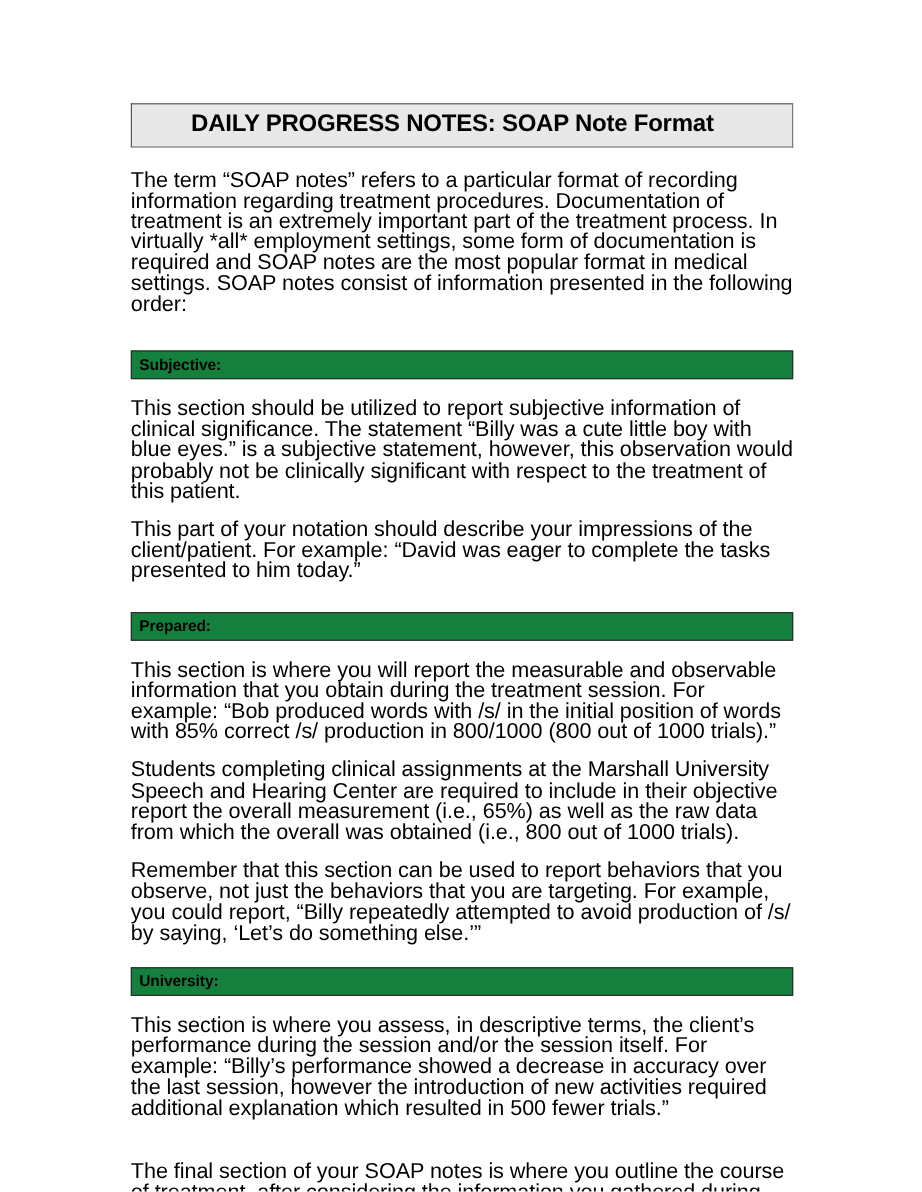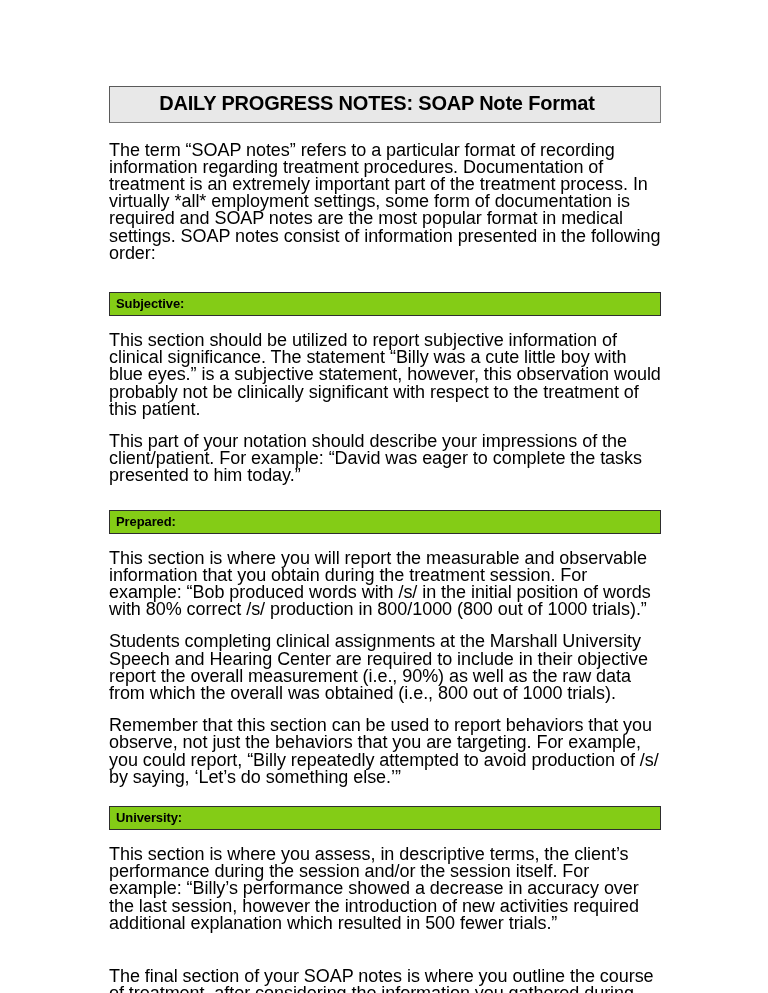--- a/index.html
+++ b/index.html
@@ -62,21 +62,21 @@
     letter-spacing: -0.05px;
   }
   p.para:last-child {
     margin-bottom: 0;
   }
 
   
   .section-box {
     box-sizing: border-box;
     width: 552px;
-    background: #84cc16;
+    background: #15803d;
     border: 1px solid #2e2e2e;
     padding: 3px 0 4px 6px;
   }
   .section-label {
     font-size: 13px;
     font-weight: bold;
     line-height: 15px;
     letter-spacing: -0.1px;
   }
 
@@ -130,22 +130,22 @@
       </div>
     </div>
 
     <div class="block-gap-lg"></div>
 
     <div class="block">
       <div class="section-box">
         <div class="section-label">Prepared:</div>
       </div>
       <div class="section-body">
-        <p class="para">This section is where you will report the measurable and observable information that you obtain during the treatment session.  For example:  “Bob produced words with /s/ in the initial position of words with 80% correct /s/ production in 800/1000 (800 out of 1000 trials).”</p>
-        <p class="para">Students completing clinical assignments at the Marshall University Speech and Hearing Center are required to include in their objective report the overall measurement (i.e., 90%) as well as the raw data from which the overall was obtained (i.e., 800 out of 1000 trials).</p>
+        <p class="para">This section is where you will report the measurable and observable information that you obtain during the treatment session.  For example:  “Bob produced words with /s/ in the initial position of words with 85% correct /s/ production in 800/1000 (800 out of 1000 trials).”</p>
+        <p class="para">Students completing clinical assignments at the Marshall University Speech and Hearing Center are required to include in their objective report the overall measurement (i.e., 65%) as well as the raw data from which the overall was obtained (i.e., 800 out of 1000 trials).</p>
         <p class="para">Remember that this section can be used to report behaviors that you observe, not just the behaviors that you are targeting.  For example, you could report, “Billy repeatedly attempted to avoid production of /s/ by saying, ‘Let’s do something else.’”</p>
       </div>
     </div>
 
     <div class="block-gap-md"></div>
 
     <div class="block">
       <div class="section-box">
         <div class="section-label">University:</div>
       </div>

